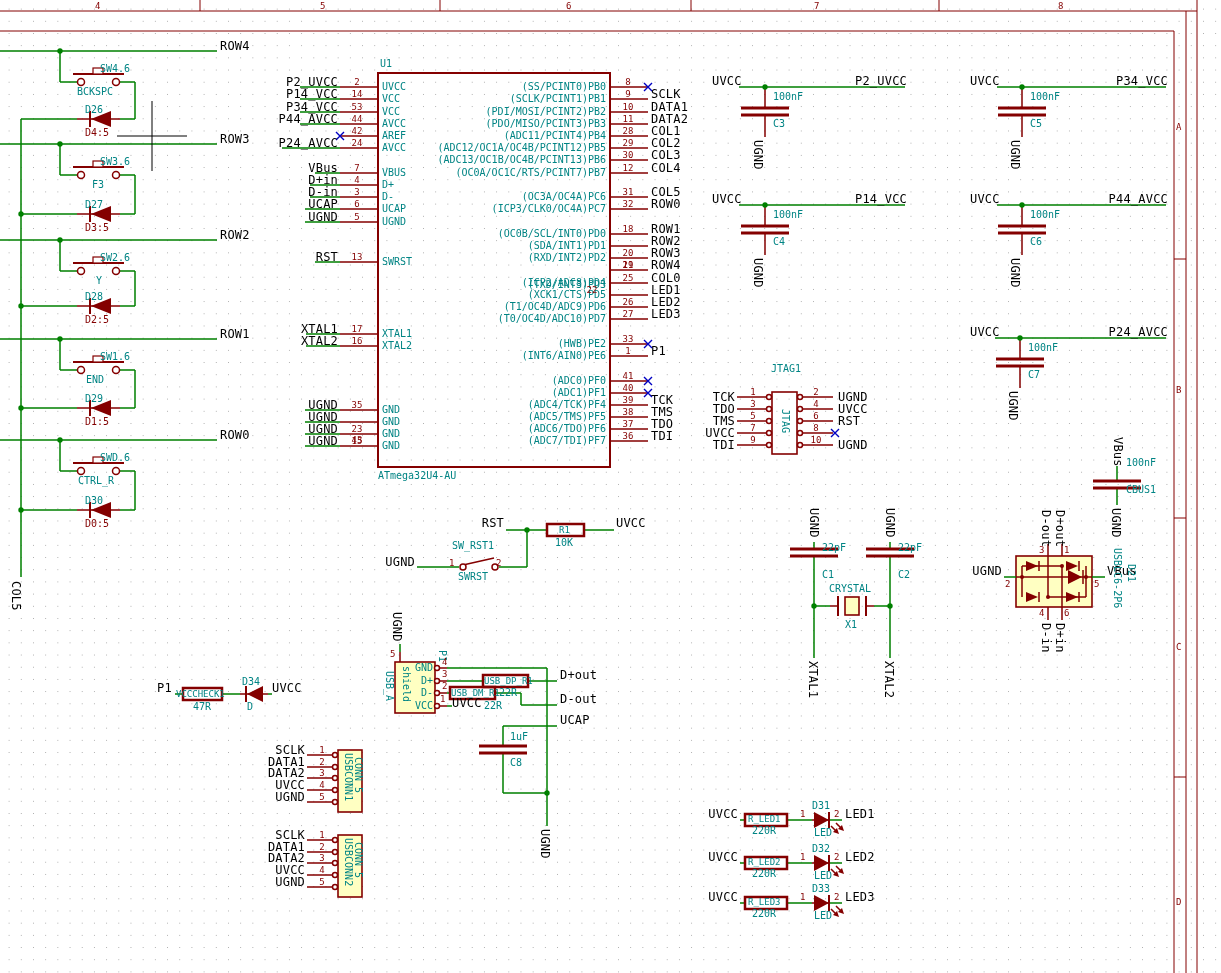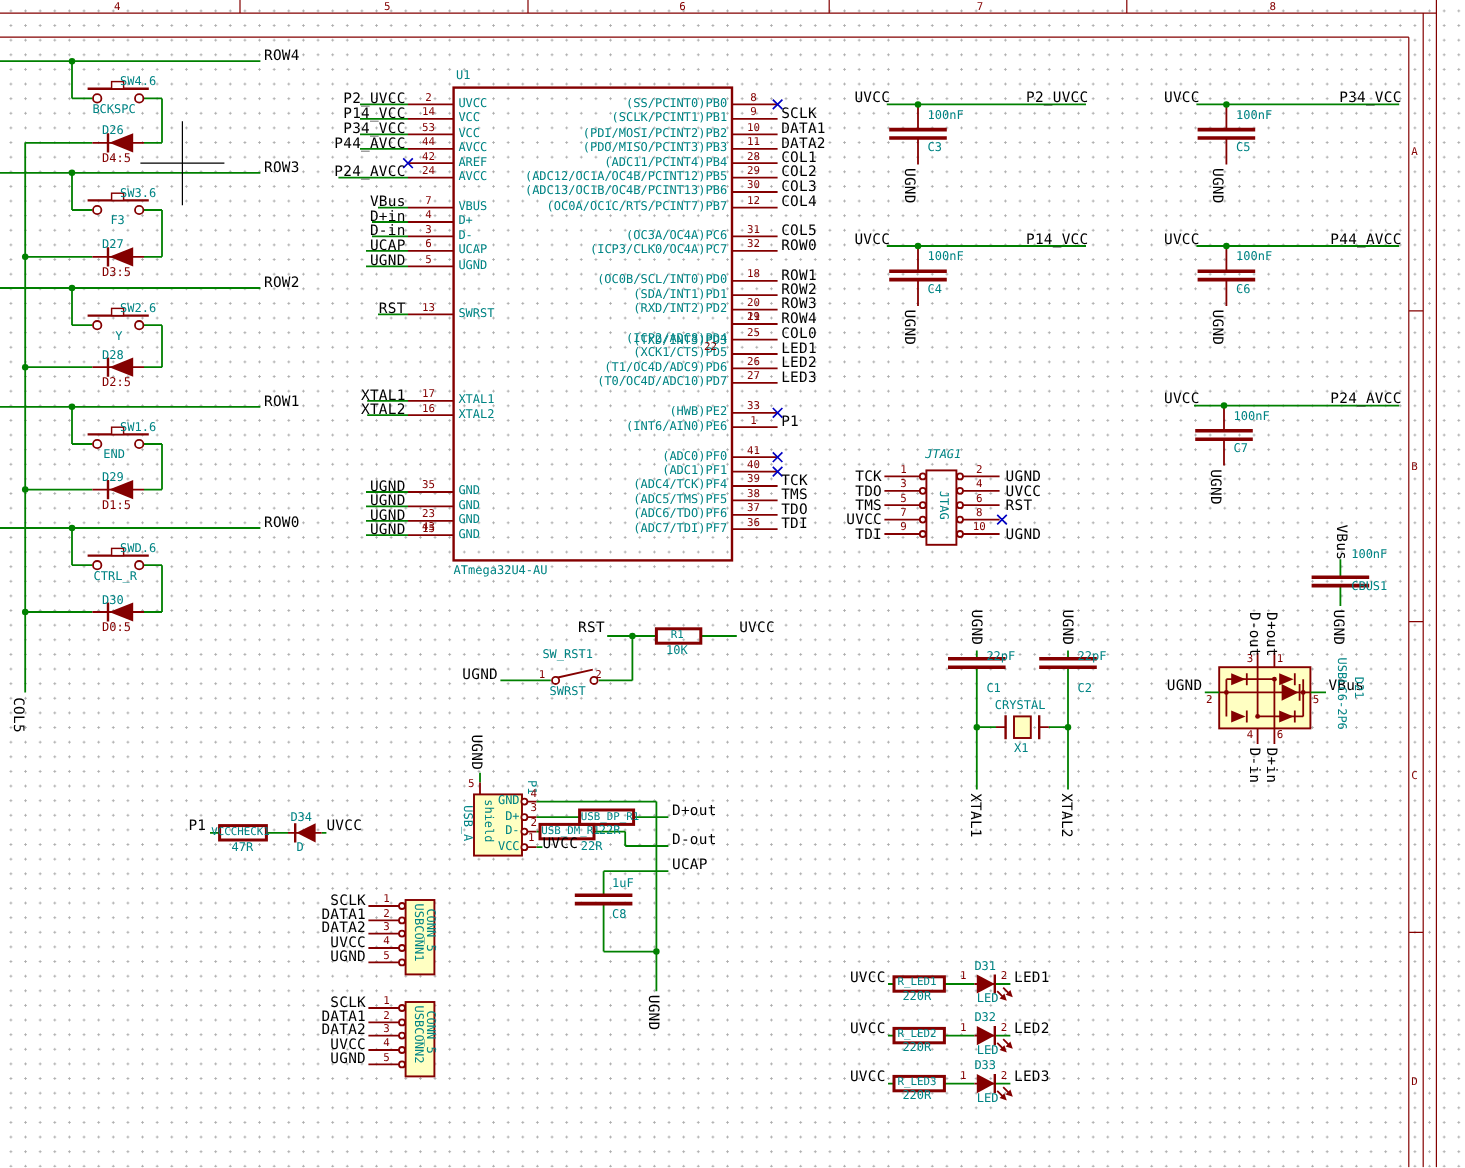--- a/index.html
+++ b/index.html
@@ -386,21 +386,21 @@
     <div class="t lbl v" style="left: 1021px; top: 258px;">UGND</div>
     <div class="t lbl" style="left: 970px; top: 326px;">UVCC</div>
     <div class="t lbl ar" style="left: 1168px; top: 326px;">P24_AVCC</div>
     <div class="t ref" style="left: 1028px; top: 343px;">100nF</div>
     <div class="t ref" style="left: 1028px; top: 370px;">C7</div>
     <div class="t lbl v" style="left: 1019px; top: 391px;">UGND</div>
     <div class="t lbl v" style="left: 1124px; top: 437px;">VBus</div>
     <div class="t ref" style="left: 1126px; top: 458px;">100nF</div>
     <div class="t ref" style="left: 1126px; top: 485px;">CBUS1</div>
     <div class="t lbl v" style="left: 1122px; top: 508px;">UGND</div>
-    <div class="t ref" style="left: 771px; top: 375px; font-style: italic;">JTAG1</div>
+    <div class="t ref" style="left: 771px; top: 364px;">JTAG1</div>
     <div class="t ref v" style="left: 790px; top: 409px;">JTAG</div>
     <div class="t lbl ar" style="left: 735px; top: 391px;">TCK</div>
     <div class="t lbl ar" style="left: 735px; top: 403px;">TDO</div>
     <div class="t lbl ar" style="left: 735px; top: 415px;">TMS</div>
     <div class="t lbl ar" style="left: 735px; top: 427px;">UVCC</div>
     <div class="t lbl ar" style="left: 735px; top: 439px;">TDI</div>
     <div class="t num ac" style="left: 753px; top: 388px;">1</div>
     <div class="t num ac" style="left: 753px; top: 400px;">3</div>
     <div class="t num ac" style="left: 753px; top: 412px;">5</div>
     <div class="t num ac" style="left: 753px; top: 424px;">7</div>

